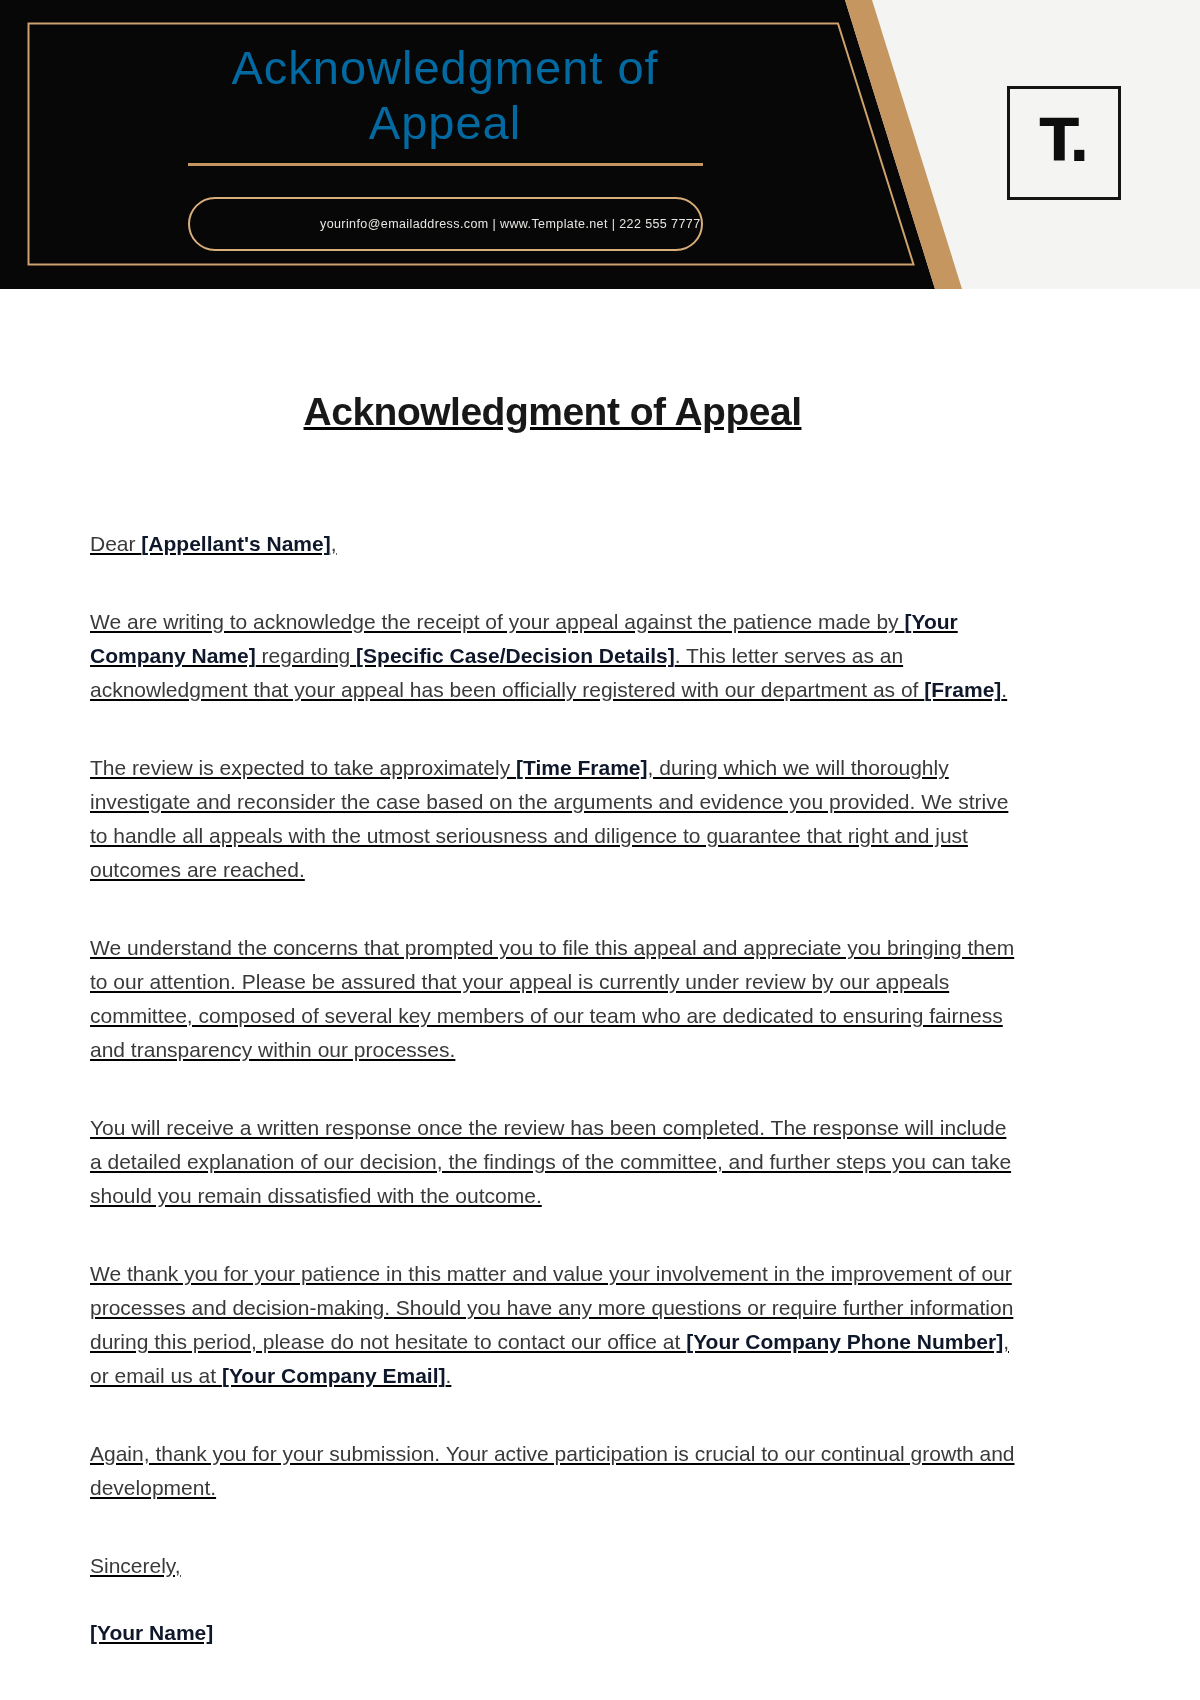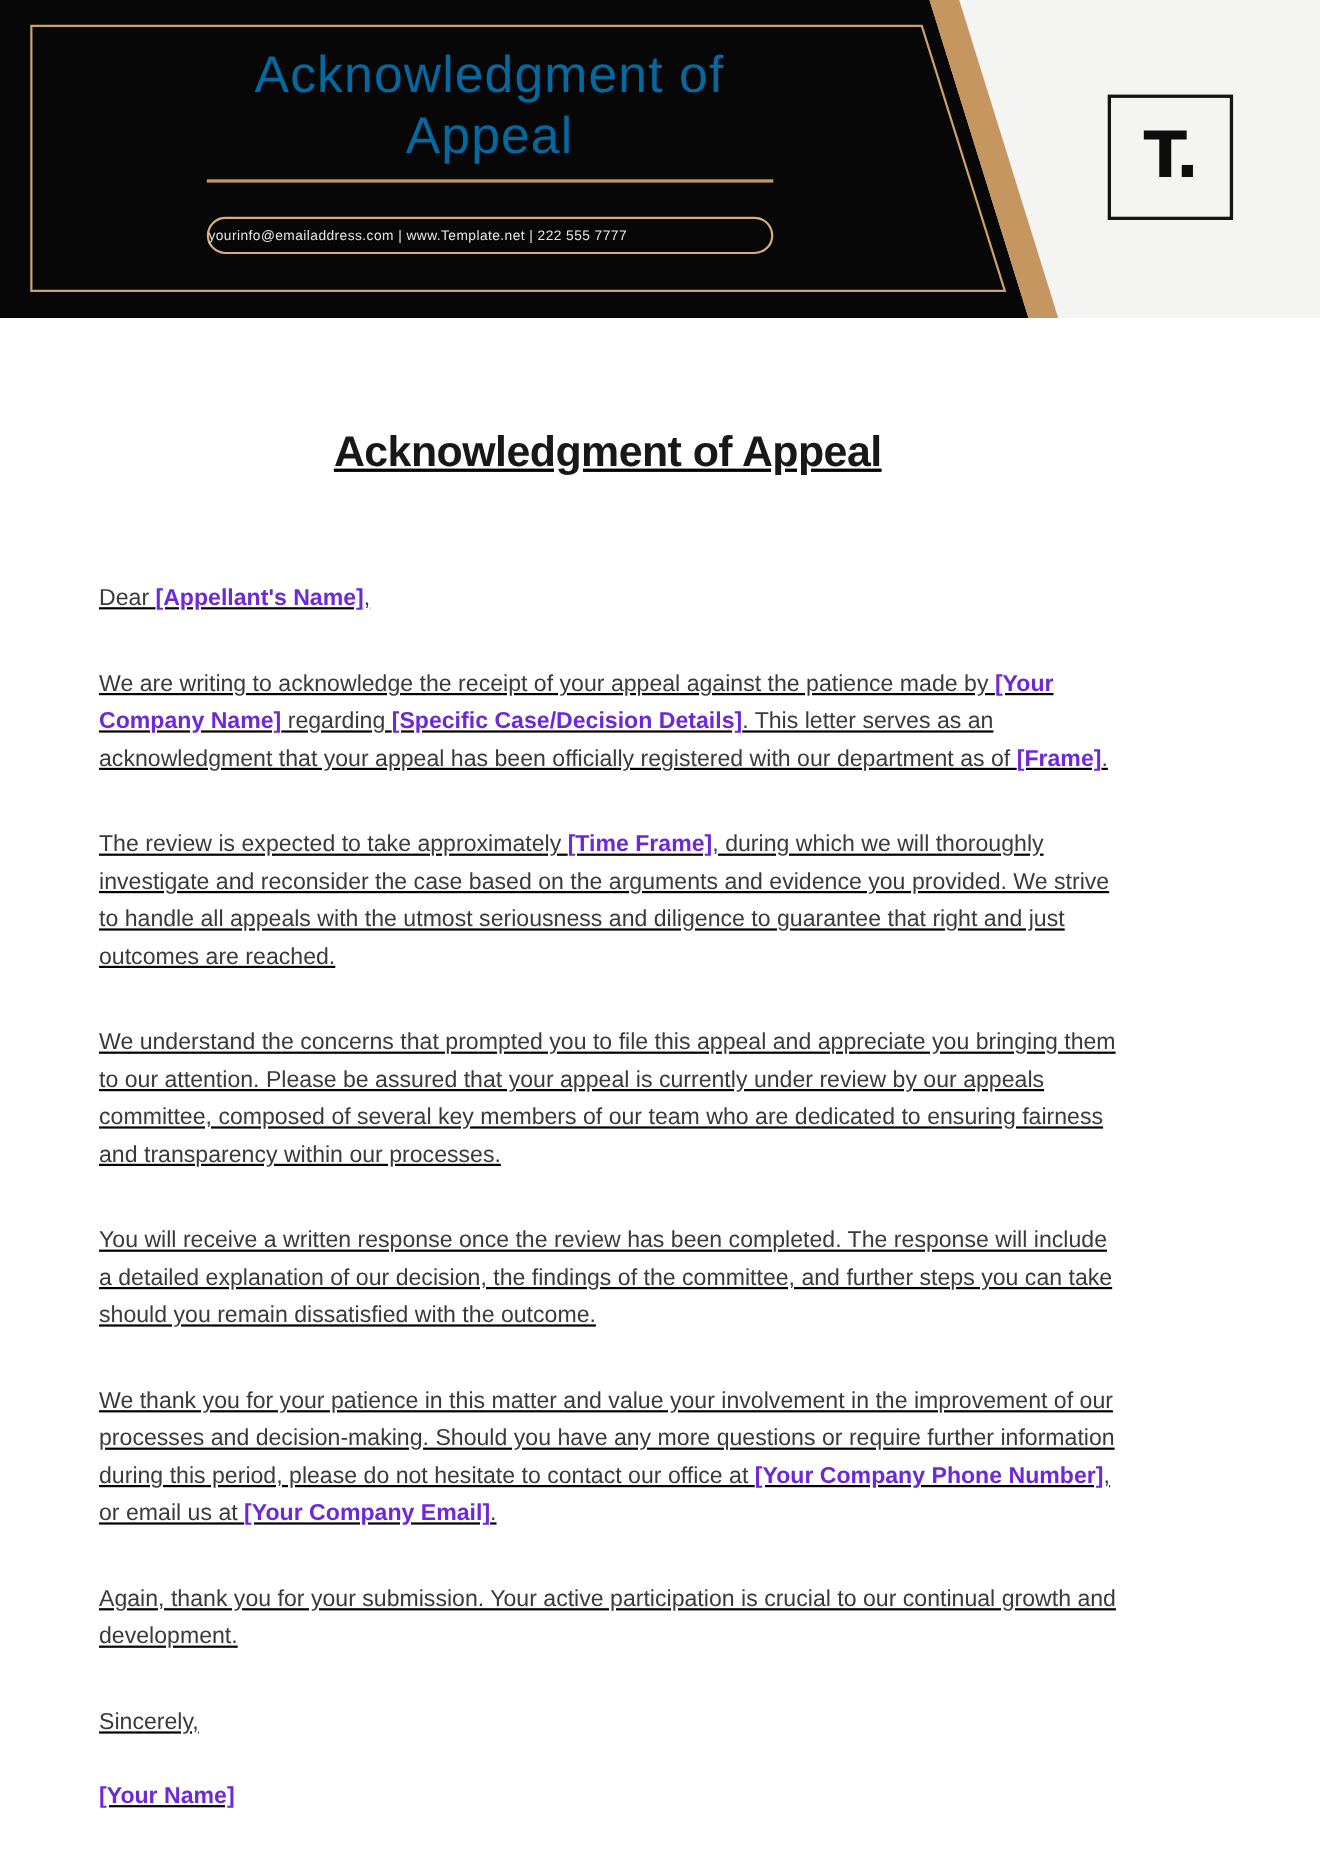--- a/index.html
+++ b/index.html
@@ -46,28 +46,28 @@
     letter-spacing: 1px;
   }
   .gold-divider {
     width: 515px;
     height: 3px;
     background: #c5965f;
     margin: 13px auto 0;
   }
   .contact-pill {
     width: 515px;
-    height: 34px;
+    height: 54px;
     margin: 31px auto 0;
     border: 2px solid #d8ae7b;
     border-radius: 27px;
     box-sizing: border-box;
     display: flex;
     align-items: center;
-    justify-content: flex-start;
+    justify-content: flex-end;
     color: #e8e6e2;
     font-size: 12.5px;
     letter-spacing: 0.4px;
   }
   .logo-box {
     position: absolute;
     left: 1007px;
     top: 86px;
     width: 108px;
     height: 108px;
@@ -110,21 +110,21 @@
     line-height: 34px;
     color: #3a3a3a;
     font-weight: 400;
   }
   .letter-content p.closing {
     margin-bottom: 33px;
     margin-top: 16px;
   }
   .letter-content strong {
     font-weight: 700;
-    color: #6d28d9;
+    color: #0f172a;
   }
 </style>
 </head>
 <body>
 
 <div class="page">
 
   <header class="letterhead">
     <svg width="1200" height="289" viewBox="0 0 1200 289" aria-hidden="true">
       <rect x="0" y="0" width="1200" height="289" fill="#f4f4f2"></rect>

